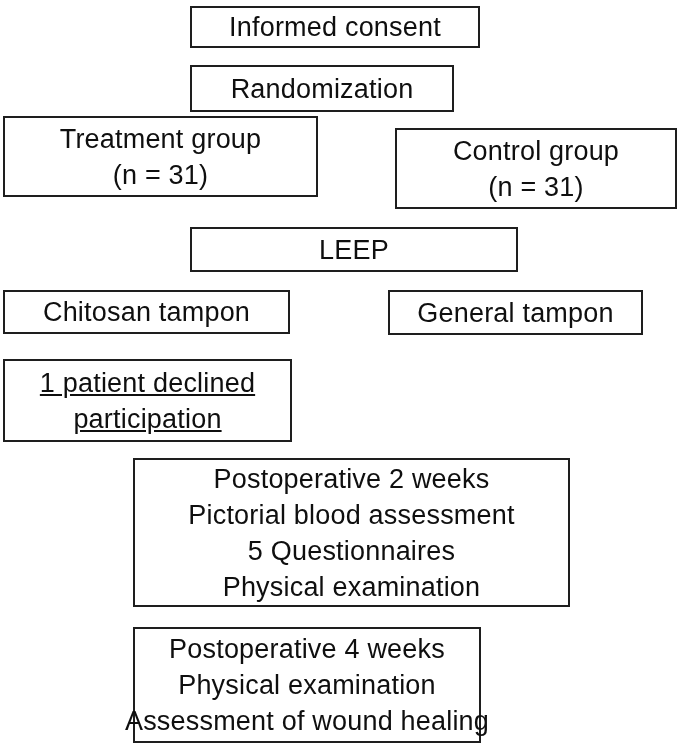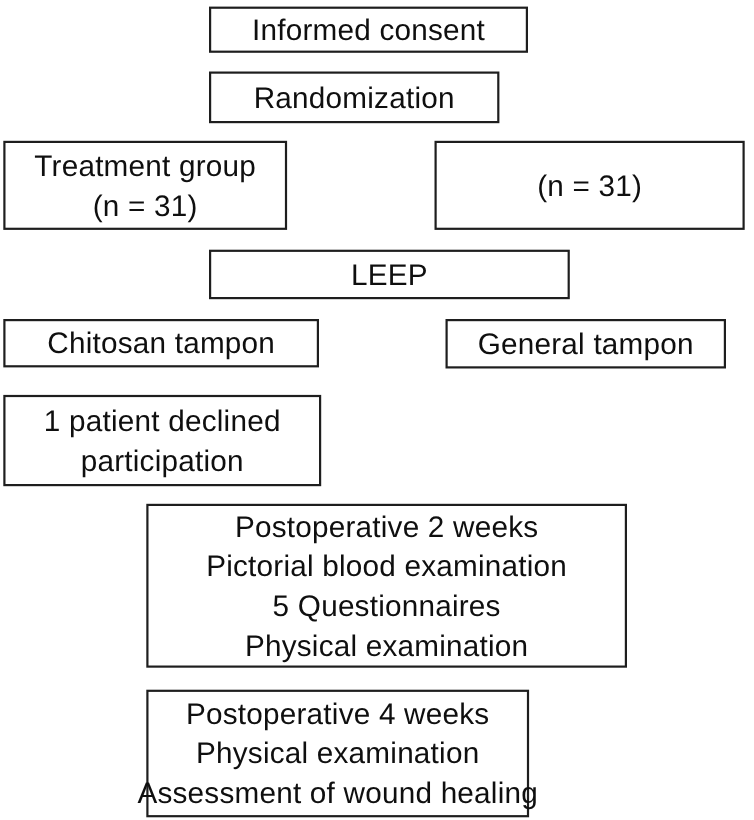--- a/index.html
+++ b/index.html
@@ -30,26 +30,26 @@
     line-height: 36px;
     letter-spacing: 0.2px;
   }
   .box .line {
     display: block;
     white-space: nowrap;
   }
   
   .b-informed   { left: 190px; top: 6px;   width: 290px; height: 42px; }
   .b-random     { left: 190px; top: 65px;  width: 264px; height: 47px; }
-  .b-treatment  { left: 3px;   top: 128px; width: 258px; height: 81px; }
+  .b-treatment  { left: 3px;   top: 116px; width: 315px; height: 81px; }
   .b-control    { left: 395px; top: 128px; width: 282px; height: 81px; }
   .b-leep       { left: 190px; top: 227px; width: 328px; height: 45px; }
   .b-chitosan   { left: 3px;   top: 290px; width: 287px; height: 44px; }
-  .b-general    { left: 405px; top: 290px; width: 255px; height: 45px; }
-  .b-declined   { left: 3px;   top: 359px; width: 289px; height: 83px; }
+  .b-general    { left: 388px; top: 290px; width: 255px; height: 45px; }
+  .b-declined   { left: 3px;   top: 359px; width: 289px; height: 83px; text-decoration: underline; }
   .b-postop2    { left: 133px; top: 458px; width: 437px; height: 149px; }
   .b-postop4    { left: 133px; top: 627px; width: 348px; height: 116px; }
 </style>
 </head>
 <body>
 
 <div class="figure">
 
   <div class="box b-informed">
     <span class="line">Informed consent</span>
@@ -58,20 +58,21 @@
   <div class="box b-random">
     <span class="line">Randomization</span>
   </div>
 
   <div class="box b-treatment">
     <span class="line">Treatment group</span>
     <span class="line">(n = 31)</span>
   </div>
 
   <div class="box b-control">
+    <span class="line">Control group</span>
     <span class="line">(n = 31)</span>
   </div>
 
   <div class="box b-chitosan">
     <span class="line">Chitosan tampon</span>
   </div>
 
   <div class="box b-leep">
     <span class="line">LEEP</span>
   </div>
@@ -80,21 +81,21 @@
     <span class="line">General tampon</span>
   </div>
 
   <div class="box b-declined">
     <span class="line">1 patient declined</span>
     <span class="line">participation</span>
   </div>
 
   <div class="box b-postop2">
     <span class="line">Postoperative 2 weeks</span>
-    <span class="line">Pictorial blood examination</span>
+    <span class="line">Pictorial blood assessment</span>
     <span class="line">5 Questionnaires</span>
     <span class="line">Physical examination</span>
   </div>
 
   <div class="box b-postop4">
     <span class="line">Postoperative 4 weeks</span>
     <span class="line">Physical examination</span>
     <span class="line">Assessment of wound healing</span>
   </div>
 

